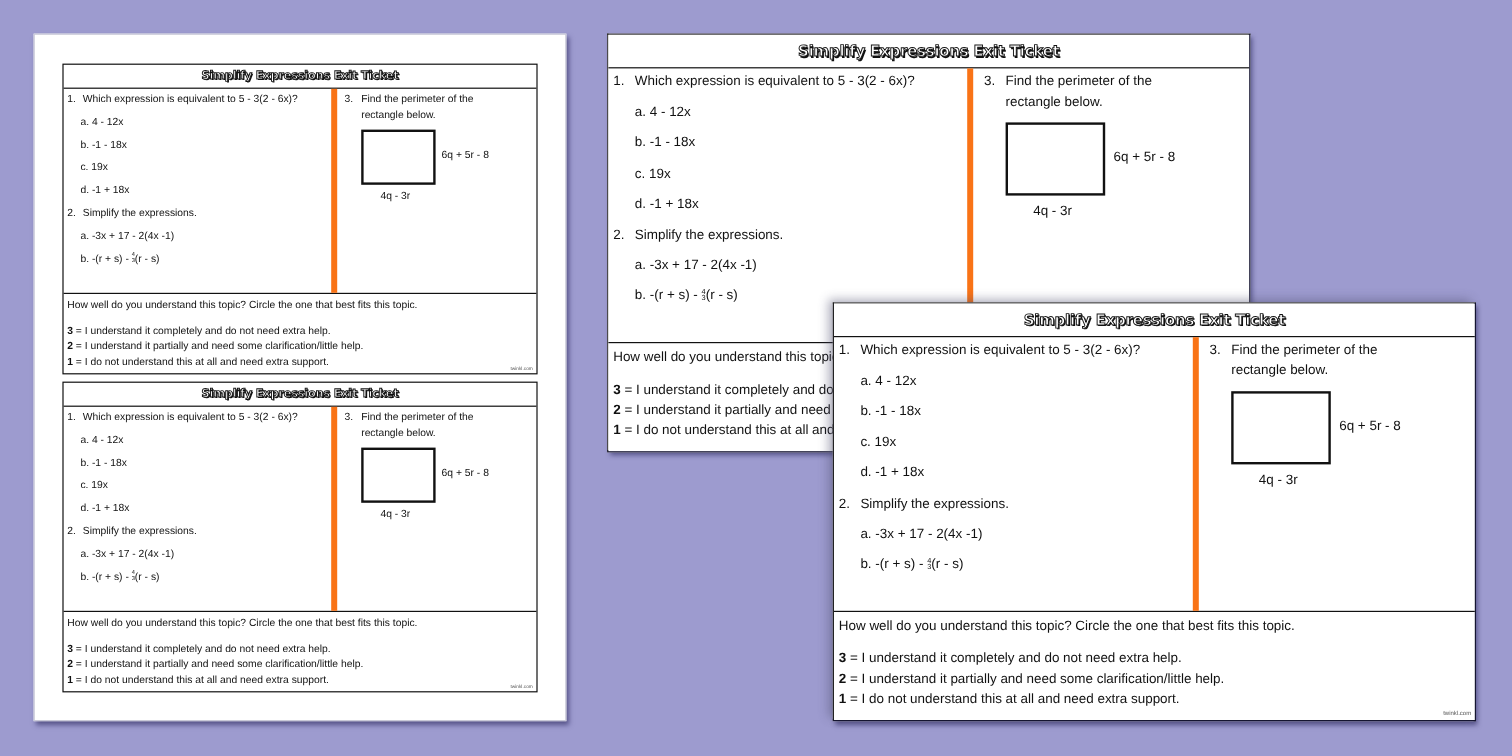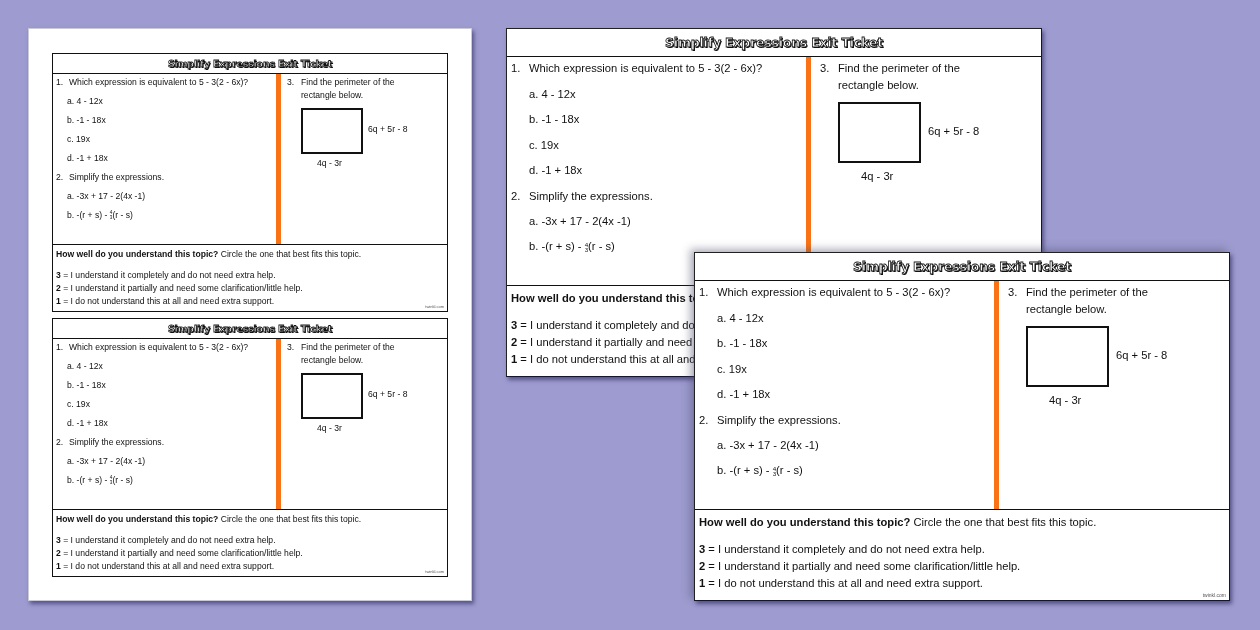--- a/index.html
+++ b/index.html
@@ -39,21 +39,21 @@
     display: flex; align-items: center; justify-content: center;
   }
   .ticket .body { display: flex; flex: 1; border-bottom: 1px solid #111; min-height: 0; }
   .ticket .col-left { border-right: 5px solid #f97316; position: relative; }
   .ticket .col-right { position: relative; flex: 1; }
   .q { position: absolute; white-space: nowrap; }
   .q .num { display: inline-block; }
   .rect { position: absolute; border: 2px solid #111; background: #fff; }
   .foot { position: relative; }
   .foot .ask { position: absolute; white-space: nowrap; }
-  .foot .ask b { font-weight: bold; }
+  .foot .ask b { font-weight: normal; }
   .foot .lvl { position: absolute; white-space: nowrap; }
   .foot .lvl b { font-weight: bold; }
   .wm { position: absolute; right: 3px; bottom: 2px; color: #555; }
   .frac { display: inline-block; vertical-align: middle; text-align: center; line-height: 0.9; font-size: 0.55em; }
   .frac span { display: block; }
 
   
   .t-small { width: 396px; height: 259px; font-size: 8.6px; }
   .t-small .title { height: 20px; font-size: 9.5px; }
   .t-small .col-left { width: 228px; }

